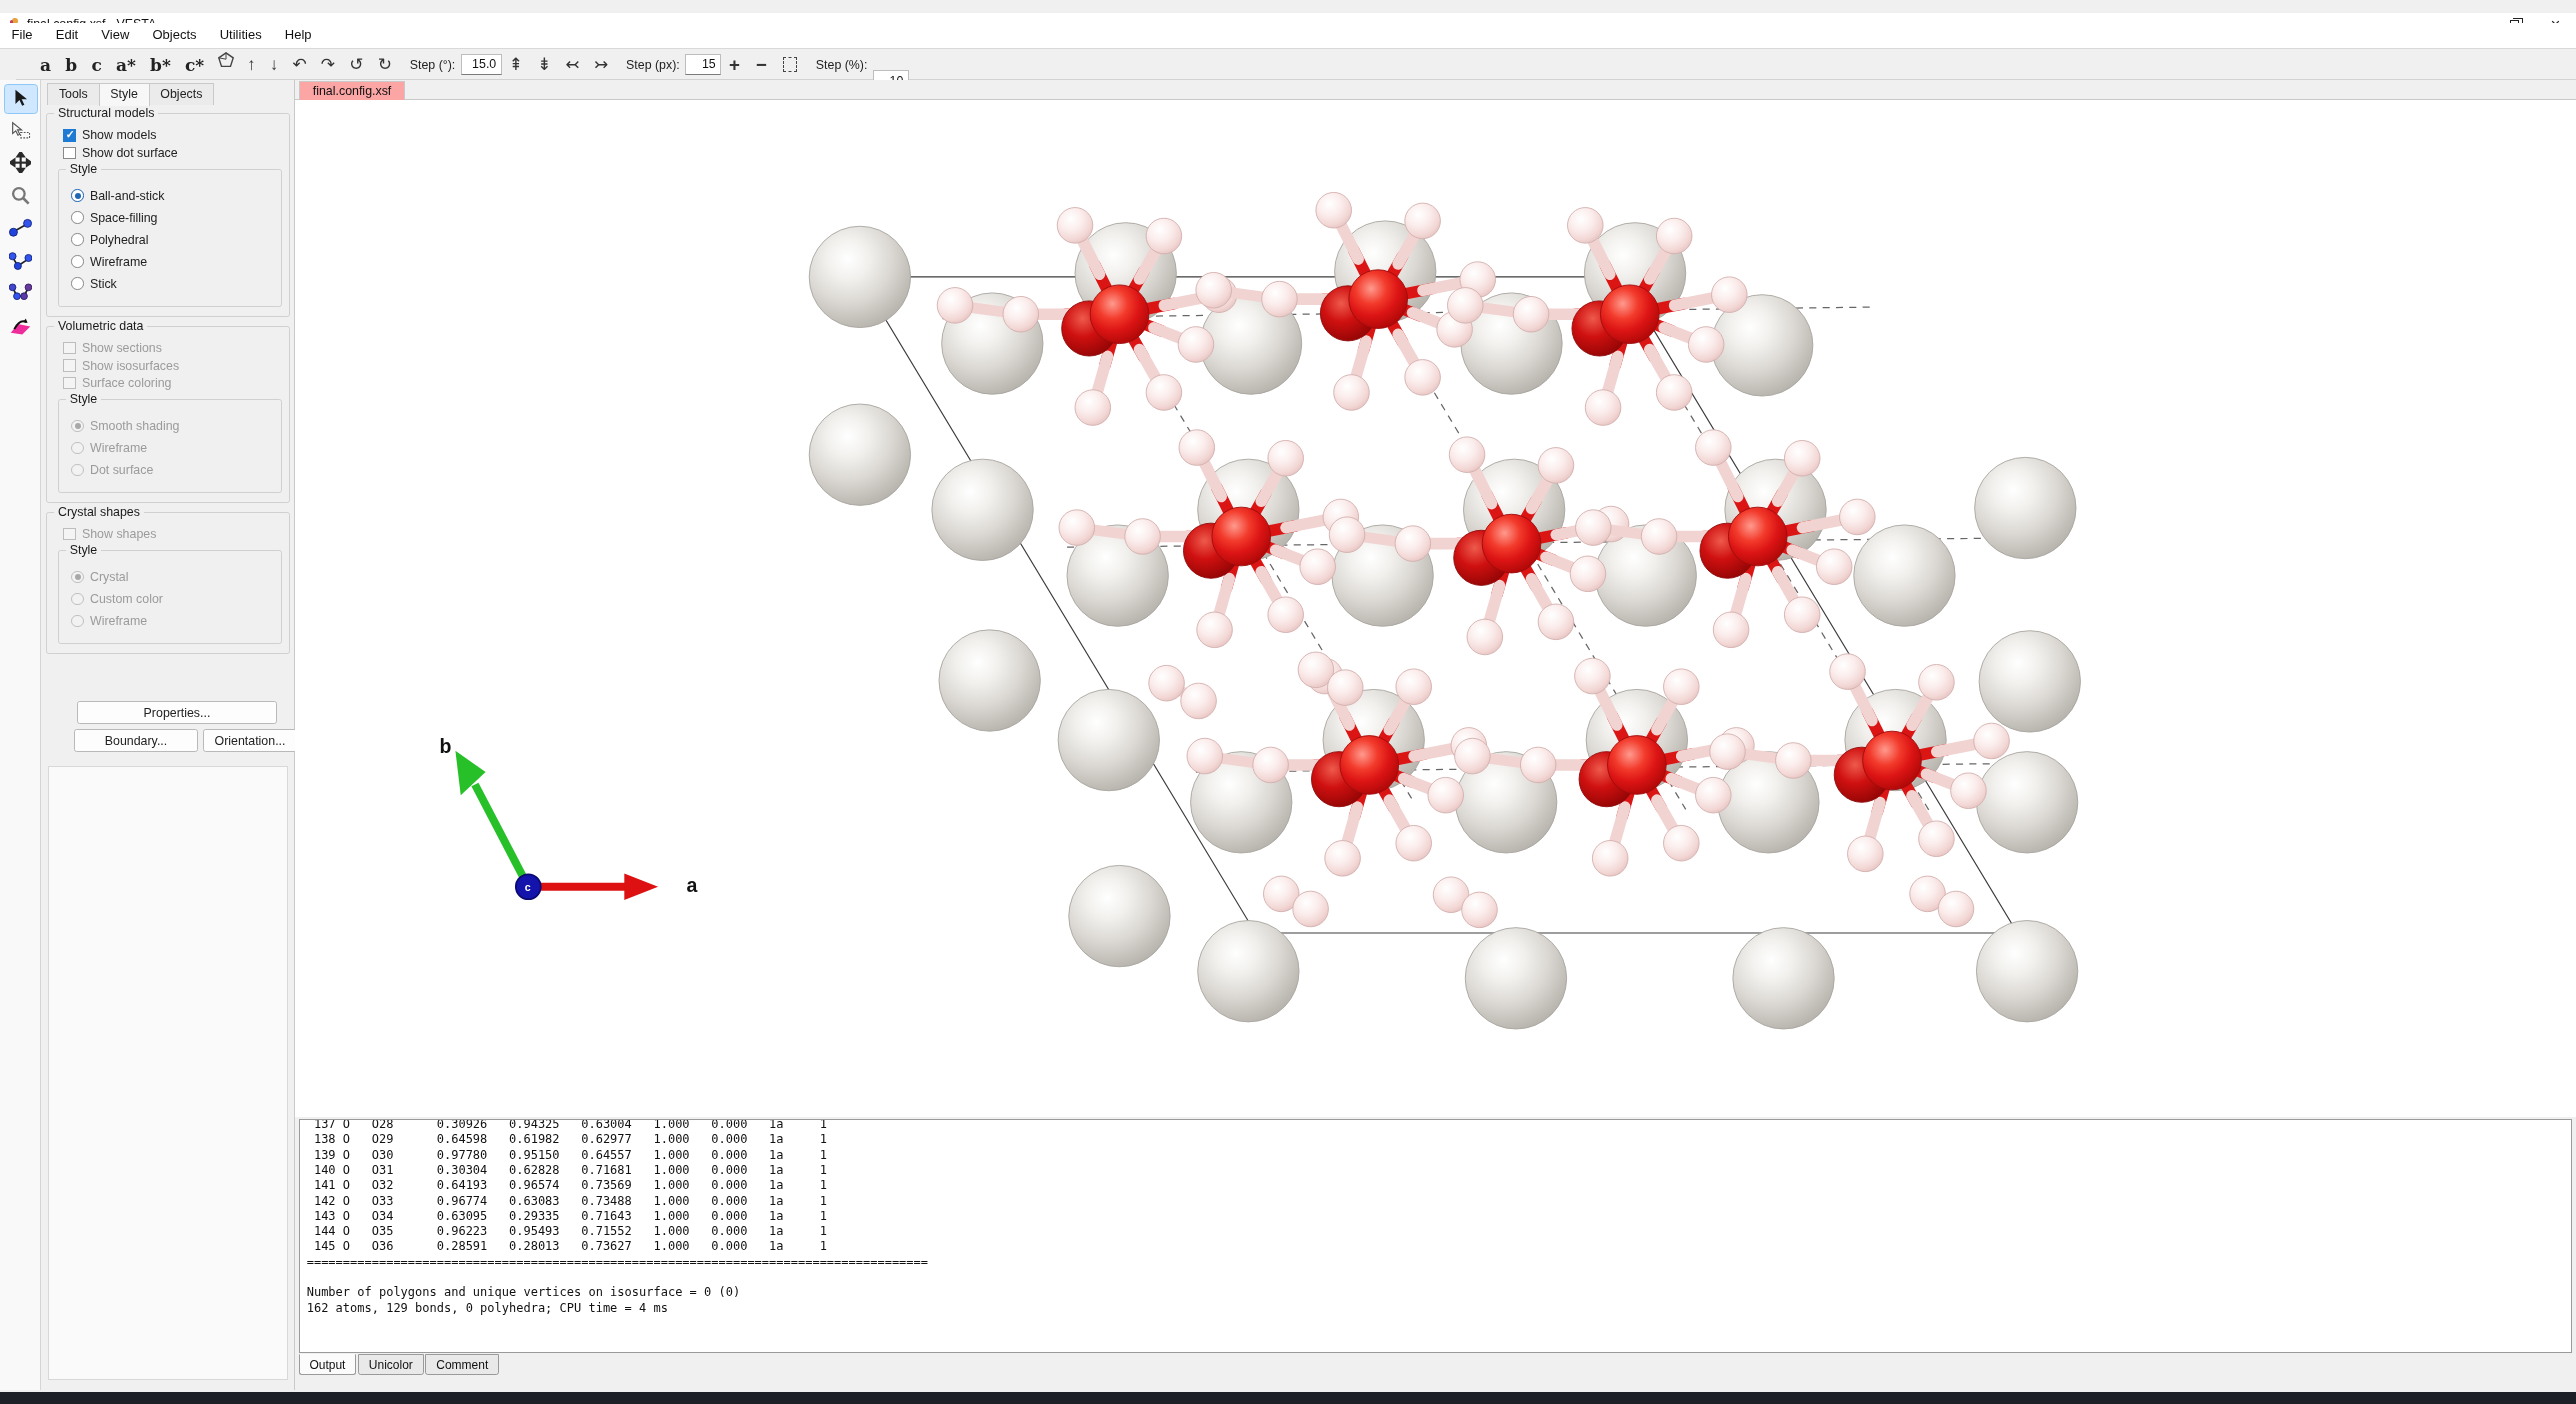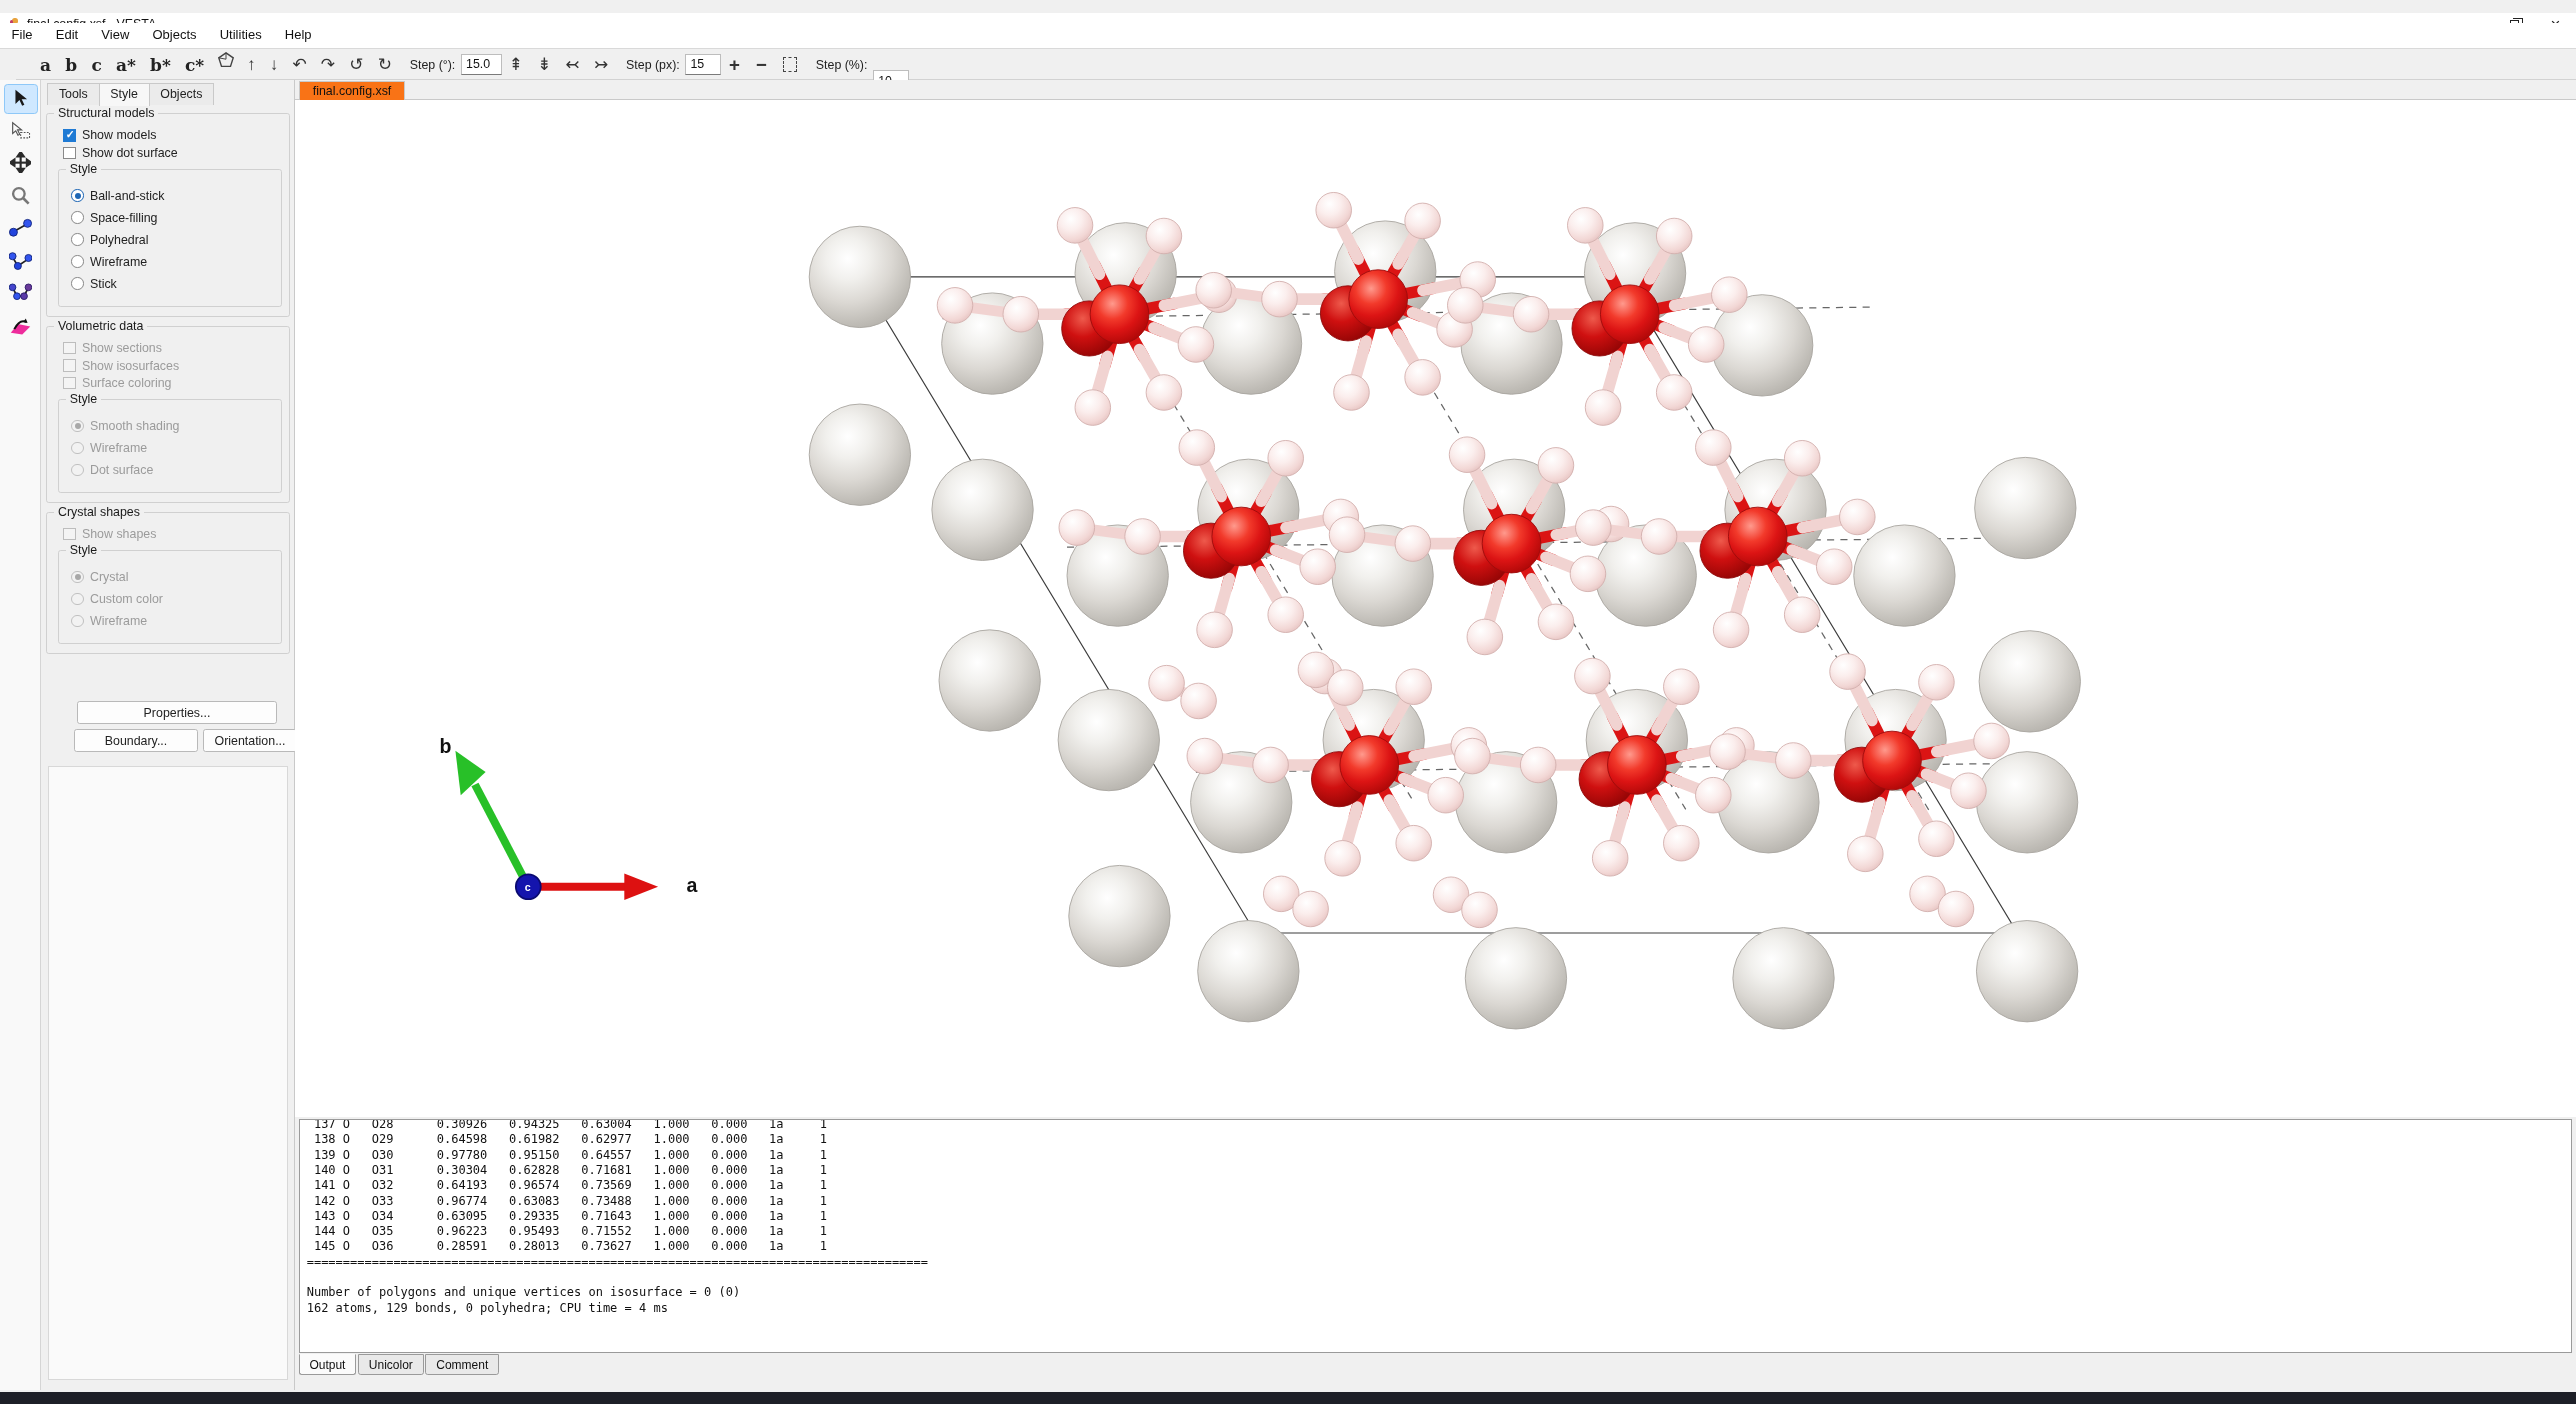--- a/index.html
+++ b/index.html
@@ -16,21 +16,21 @@
   #btn-max i { display:inline-block; width:9px; height:9px; border:1.2px solid #222; margin-top:7.1px; position:relative; }
   #btn-max i:before { content:""; position:absolute; left:1.8px; top:-3.6px; width:9px; height:9px; border:1.2px solid #222; border-left:none; border-bottom:none; }
   #menubar { left:0; top:23px; width:2576px; height:26px; background:#ffffff; border-bottom:0.9px solid #d9d9d9; }
   .menu-item { display:inline-block; padding:4.4px 11.6px 0 11.6px; font-size:13px; color:#111; height:25px; }
 
   
   #toolbar { left:16px; top:50px; width:2576px; height:30px; background:#f0f0f0; border-bottom:0.9px solid #d2d2d2; display:flex; align-items:center; padding-left:17px; }
   .tb-axis { font-family:"DejaVu Serif",serif; font-weight:bold; font-size:17px; color:#222; padding:0 7.1px; }
   .tb-ico { font-size:17px; color:#333; padding:0 7.1px; line-height:27px; }
   .tb-lab { font-size:12.4px; color:#222; padding:0 5.3px 0 10.7px; }
-  .tb-input { width:41px; height:21.3px; background:#fff; border:0.9px solid #bdbdbd; border-bottom:0.9px solid #7a7a7a; font-size:12.4px; text-align:left; padding:1.8px 4.4px; color:#111; }
+  .tb-input { width:41px; height:21.3px; background:#fff; border:0.9px solid #bdbdbd; border-bottom:0.9px solid #7a7a7a; font-size:12.4px; text-align:right; padding:1.8px 4.4px; color:#111; }
   .tb-fit { width:14.2px; height:14.2px; border:1.4px dashed #444; margin:0 8px; }
   .tb-sign { font-size:18.7px; font-weight:bold; color:#333; padding:0 8px; }
 
   
   #toolcol { left:0; top:80px; width:41px; height:1310px; background:#f9f9f9; border-right:0.9px solid #d5d5d5; }
   .tool-slot { position:absolute; left:3.6px; width:34px; height:30px; border-radius:3.6px; display:flex; align-items:center; justify-content:center; }
   .tool-slot.active { background:#cfe8ff; border:0.9px solid #8ec8f8; }
 
   
   #panel { left:41px; top:80px; width:254px; height:1310px; background:#f0f0f0; border-right:0.9px solid #c9c9c9; }
@@ -56,21 +56,21 @@
   .subbox > .gtitle { position:absolute; top:-8px; left:7.1px; background:#f0f0f0; padding:0 3.6px; font-size:12.4px; color:#1a1a1a; }
   .subbox .opt-row { margin:8px 0 8px 7.1px; }
   .pbtn { background:#fdfdfd; border:0.9px solid #b9b9b9; border-radius:2.7px; font-size:12.4px; color:#222; text-align:center; padding:3.6px 0; }
   #btn-properties { position:absolute; left:36px; top:621px; width:200px; }
   #btn-boundary  { position:absolute; left:33px; top:649px; width:124px; }
   #btn-orientation { position:absolute; left:162px; top:649px; width:94px; }
   #panel-empty { position:absolute; left:7.1px; top:686px; width:240px; height:614px; background:#fafafa; border:0.9px solid #d8d8d8; }
 
   
   #docstrip { left:295px; top:80px; width:2281px; height:19.6px; background:#f0f0f0; border-bottom:0.9px solid #c9c9c9; }
-  .doctab { display:inline-block; margin-left:4.4px; padding:1.8px 12.4px 3.6px 12.4px; font-size:12.4px; color:#111; background:#f97316; border:0.9px solid #c9c9c9; border-bottom:0.9px solid #fafafa; position:relative; top:0.9px; }
+  .doctab { display:inline-block; margin-left:4.4px; padding:1.8px 12.4px 3.6px 12.4px; font-size:12.4px; color:#111; background:#fca5a5; border:0.9px solid #c9c9c9; border-bottom:0.9px solid #fafafa; position:relative; top:0.9px; }
   #viewer { left:295px; top:100px; width:2281px; height:1017px; background:#ffffff; }
   #scene { width:2281px; height:1017px; display:block; }
 
   
   #output-zone { left:295px; top:1117px; width:2281px; height:273px; background:#f0f0f0; }
   #output-box { position:absolute; left:3.6px; top:1.8px; width:2273px; height:234px; background:#ffffff; border:0.9px solid #9a9a9a; overflow:hidden; }
   #output-pre { font-family:"DejaVu Sans Mono",monospace; font-size:12px; line-height:15.3px; color:#111; white-space:pre; position:absolute; left:7.1px; top:-2.7px; }
   .btab { display:inline-block; font-size:12px; color:#111; padding:2.7px 9.8px; border:0.9px solid #9a9a9a; border-top:0.9px solid #9a9a9a; background:#e9e9e9; margin-right:1.8px; border-radius:0 0 2.7px 2.7px; }
   .btab.active { background:#fbfbfb; border-top:0.9px solid #fbfbfb; font-weight:normal; }
   #btabs { position:absolute; left:3.6px; top:237px; }

